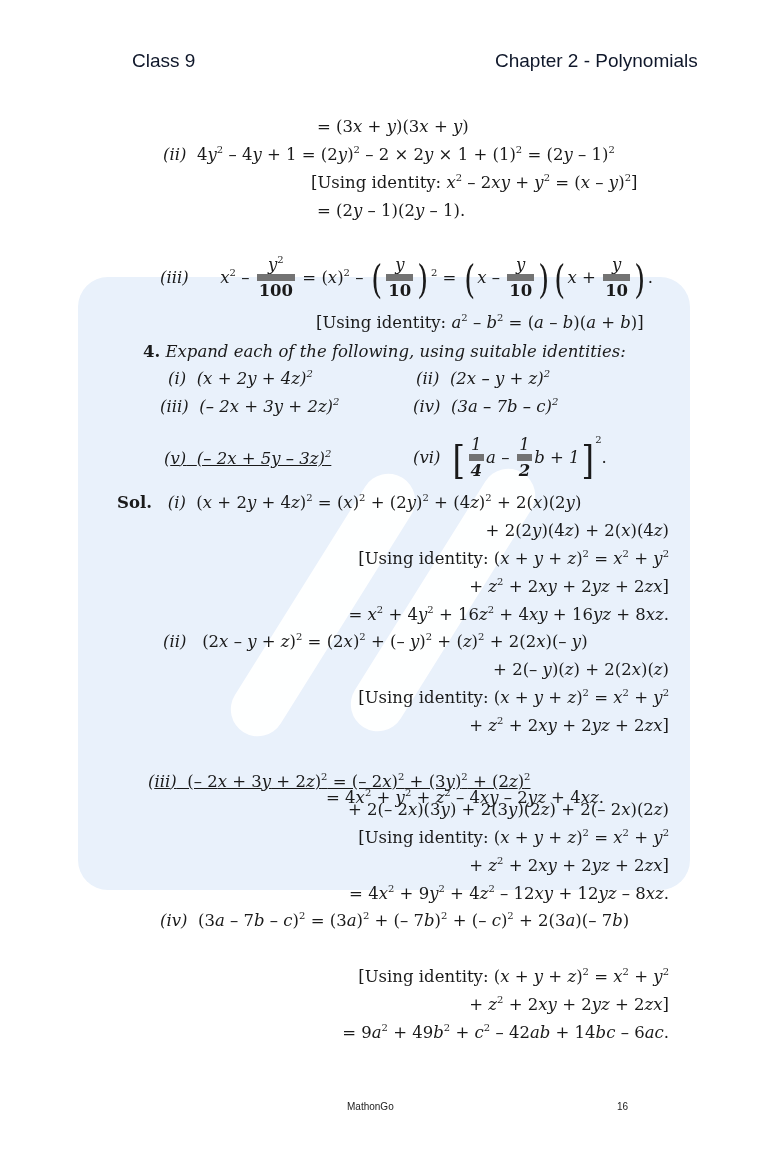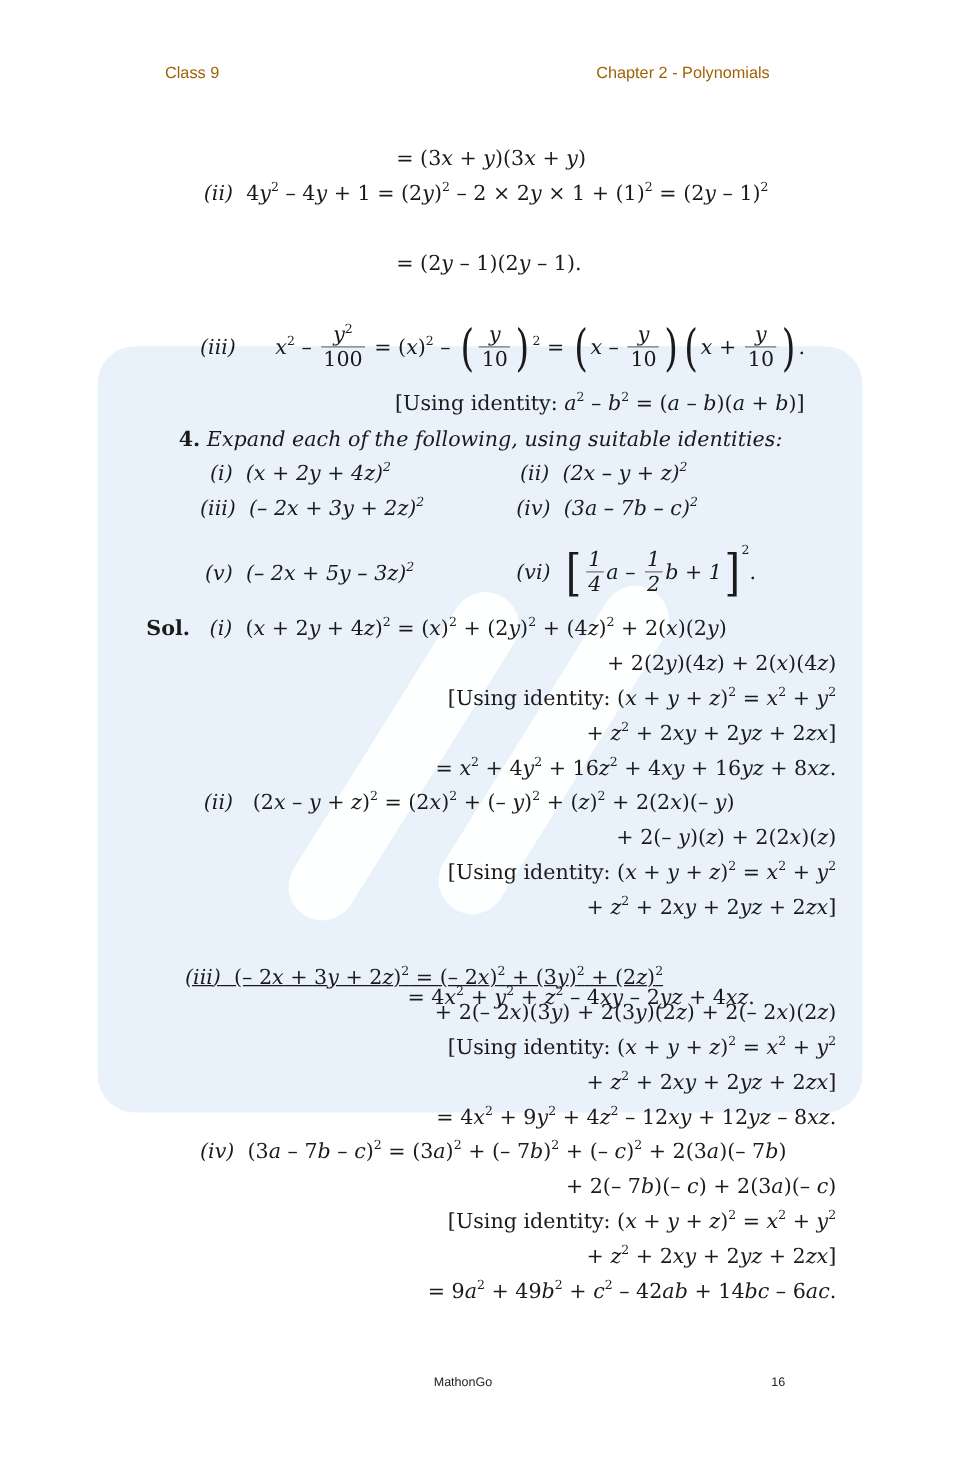--- a/index.html
+++ b/index.html
@@ -1,22 +1,22 @@
 <!DOCTYPE html>
 <html><head>
 <meta charset="utf-8">
 <style>
   html, body { margin: 0; padding: 0; }
   body {
     width: 768px; height: 1169px; background: #ffffff; position: relative; overflow: hidden;
     font-family: "DejaVu Serif", "Liberation Serif", serif; color: #1a1a1a;
   }
-  .hdr { position: absolute; top: 50px; font-family: "Liberation Sans", sans-serif; font-size: 13px; color: #a16207; }
+  .hdr { position: absolute; top: 50px; font-family: "Liberation Sans", sans-serif; font-size: 19px; color: #0f172a; }
   .hdr-left { left: 132px; }
-  .hdr-right { left: 477px; }
+  .hdr-right { left: 495px; }
   .ftr { position: absolute; top: 1101px; font-family: "Liberation Sans", sans-serif; font-size: 10px; color: #222; }
   .ftr-left { left: 347px; }
   .ftr-right { left: 617px; }
 
   .wm-box {
     position: absolute; left: 78px; top: 277px; width: 612px; height: 613px;
     background: #e9f1fb; border-radius: 30px;
   }
   .wm-slash {
     position: absolute; background: #ffffff; border-radius: 30px; opacity: 0.95;
@@ -27,56 +27,57 @@
   .content { position: absolute; left: 0; top: 0; width: 768px; height: 1043px; font-size: 16.5px; }
   .ln { position: absolute; white-space: nowrap; line-height: 20px; }
   .rt { text-align: right; }
   i, .it { font-style: italic; }
   sup { font-size: 10px; vertical-align: 7px; line-height: 0; }
   .lbl { font-style: italic; }
   .bold { font-weight: bold; }
 
   .frac { display: inline-block; vertical-align: middle; text-align: center; margin: 0 2px; }
   .frac .num { display: block; padding: 0 2px; line-height: 18px; text-align: center; }
-  .frac .den { display: block; border-top: 1px solid #737373; padding: 0 2px; line-height: 20px; }
+  .frac .den { display: block; border-top: 7px solid #737373; padding: 0 2px; line-height: 20px; font-weight: bold; }
   .bigparen { font-size: 40px; font-weight: 200; vertical-align: middle; line-height: 40px; display: inline-block; transform: scaleX(0.7); }
   .bigbr { font-size: 40px; vertical-align: middle; line-height: 40px; display: inline-block; transform: scaleX(0.8); }
 </style>
 </head>
 <body>
 
 <div class="hdr hdr-left">Class 9</div>
 <div class="hdr hdr-right">Chapter 2 - Polynomials</div>
 
 <div class="wm-box"></div>
 <div class="wm-slash wm-slash-1"></div>
 <div class="wm-slash wm-slash-2"></div>
 
 <div class="content">
 
   <div class="ln" style="left:317px;top:117px;">= (3<i>x</i> + <i>y</i>)(3<i>x</i> + <i>y</i>)</div>
 
   <div class="ln" style="left:163px;top:145px;"><span class="lbl">(<i>ii</i>)</span>&nbsp; 4<i>y</i><sup>2</sup> – 4<i>y</i> + 1 = (2<i>y</i>)<sup>2</sup> – 2 × 2<i>y</i> × 1 + (1)<sup>2</sup> = (2<i>y</i> – 1)<sup>2</sup></div>
+  <div class="ln" style="left:311px;top:173px;">[Using identity: <i>x</i><sup>2</sup> – 2<i>xy</i> + <i>y</i><sup>2</sup> = (<i>x</i> – <i>y</i>)<sup>2</sup>]</div>
   <div class="ln" style="left:317px;top:201px;">= (2<i>y</i> – 1)(2<i>y</i> – 1).</div>
 
   <div class="ln" style="left:160px;top:253px;line-height:50px;">
     <span class="lbl">(<i>iii</i>)</span>&nbsp;&nbsp;&nbsp;&nbsp;&nbsp;
     <i>x</i><sup>2</sup> – <span class="frac"><span class="num"><i>y</i><sup>2</sup></span><span class="den">100</span></span>
     = (<i>x</i>)<sup>2</sup> – <span class="bigparen">(</span><span class="frac"><span class="num"><i>y</i></span><span class="den">10</span></span><span class="bigparen">)</span><sup>2</sup>
     = <span class="bigparen">(</span><i>x</i> – <span class="frac"><span class="num"><i>y</i></span><span class="den">10</span></span><span class="bigparen">)</span><span class="bigparen">(</span><i>x</i> + <span class="frac"><span class="num"><i>y</i></span><span class="den">10</span></span><span class="bigparen">)</span>.
   </div>
   <div class="ln" style="left:316px;top:313px;">[Using identity: <i>a</i><sup>2</sup> – <i>b</i><sup>2</sup> = (<i>a</i> – <i>b</i>)(<i>a</i> + <i>b</i>)]</div>
 
   <div class="ln" style="left:143px;top:342px;text-align:center;"><span class="bold">4.</span> <i>Expand each of the following, using suitable identities:</i></div>
 
   <div class="ln" style="left:168px;top:369px;"><span class="lbl">(<i>i</i>)</span>&nbsp; <i>(x + 2y + 4z)<sup>2</sup></i></div>
   <div class="ln" style="left:416px;top:369px;"><span class="lbl">(<i>ii</i>)</span>&nbsp; <i>(2x – y + z)<sup>2</sup></i></div>
   <div class="ln" style="left:160px;top:397px;"><span class="lbl">(<i>iii</i>)</span>&nbsp; <i>(– 2x + 3y + 2z)<sup>2</sup></i></div>
   <div class="ln" style="left:413px;top:397px;"><span class="lbl">(<i>iv</i>)</span>&nbsp; <i>(3a – 7b – c)<sup>2</sup></i></div>
-  <div class="ln" style="left:164px;top:449px;"><span class="lbl">(<i>v</i>)</span>&nbsp; <i>(– 2x + 5y – 3z)<sup>2</sup></i></div>
+  <div class="ln" style="left:164px;top:449px;text-decoration:underline;"><span class="lbl">(<i>v</i>)</span>&nbsp; <i>(– 2x + 5y – 3z)<sup>2</sup></i></div>
   <div class="ln" style="left:413px;top:433px;line-height:50px;">
     <span class="lbl">(<i>vi</i>)</span>&nbsp;
     <span class="bigbr">[</span><span class="frac"><span class="num"><i>1</i></span><span class="den"><i>4</i></span></span><i>a</i> – <span class="frac"><span class="num"><i>1</i></span><span class="den"><i>2</i></span></span><i>b</i> + <i>1</i><span class="bigbr">]</span><sup style="vertical-align:20px;">2</sup>.
   </div>
 
   <div class="ln" style="left:117px;top:493px;"><span class="bold">Sol.</span>&nbsp;&nbsp; <span class="lbl">(<i>i</i>)</span>&nbsp; (<i>x</i> + 2<i>y</i> + 4<i>z</i>)<sup>2</sup> = (<i>x</i>)<sup>2</sup> + (2<i>y</i>)<sup>2</sup> + (4<i>z</i>)<sup>2</sup> + 2(<i>x</i>)(2<i>y</i>)</div>
   <div class="ln rt" style="right:99px;top:521px;">+ 2(2<i>y</i>)(4<i>z</i>) + 2(<i>x</i>)(4<i>z</i>)</div>
   <div class="ln rt" style="right:99px;top:549px;">[Using identity: (<i>x</i> + <i>y</i> + <i>z</i>)<sup>2</sup> = <i>x</i><sup>2</sup> + <i>y</i><sup>2</sup></div>
   <div class="ln rt" style="right:99px;top:577px;">+ <i>z</i><sup>2</sup> + 2<i>xy</i> + 2<i>yz</i> + 2<i>zx</i>]</div>
   <div class="ln rt" style="right:99px;top:605px;">= <i>x</i><sup>2</sup> + 4<i>y</i><sup>2</sup> + 16<i>z</i><sup>2</sup> + 4<i>xy</i> + 16<i>yz</i> + 8<i>xz</i>.</div>
@@ -87,20 +88,19 @@
   <div class="ln rt" style="right:99px;top:716px;">+ <i>z</i><sup>2</sup> + 2<i>xy</i> + 2<i>yz</i> + 2<i>zx</i>]</div>
   <div class="ln" style="left:326px;top:788px;">= 4<i>x</i><sup>2</sup> + <i>y</i><sup>2</sup> + <i>z</i><sup>2</sup> – 4<i>xy</i> – 2<i>yz</i> + 4<i>xz</i>.</div>
 
   <div class="ln" style="left:148px;top:772px;text-decoration:underline;"><span class="lbl">(<i>iii</i>)</span>&nbsp; (– 2<i>x</i> + 3<i>y</i> + 2<i>z</i>)<sup>2</sup> = (– 2<i>x</i>)<sup>2</sup> + (3<i>y</i>)<sup>2</sup> + (2<i>z</i>)<sup>2</sup></div>
   <div class="ln rt" style="right:99px;top:800px;">+ 2(– 2<i>x</i>)(3<i>y</i>) + 2(3<i>y</i>)(2<i>z</i>) + 2(– 2<i>x</i>)(2<i>z</i>)</div>
   <div class="ln rt" style="right:99px;top:828px;">[Using identity: (<i>x</i> + <i>y</i> + <i>z</i>)<sup>2</sup> = <i>x</i><sup>2</sup> + <i>y</i><sup>2</sup></div>
   <div class="ln rt" style="right:99px;top:856px;">+ <i>z</i><sup>2</sup> + 2<i>xy</i> + 2<i>yz</i> + 2<i>zx</i>]</div>
   <div class="ln rt" style="right:99px;top:884px;">= 4<i>x</i><sup>2</sup> + 9<i>y</i><sup>2</sup> + 4<i>z</i><sup>2</sup> – 12<i>xy</i> + 12<i>yz</i> – 8<i>xz</i>.</div>
 
   <div class="ln" style="left:160px;top:911px;"><span class="lbl">(<i>iv</i>)</span>&nbsp; (3<i>a</i> – 7<i>b</i> – <i>c</i>)<sup>2</sup> = (3<i>a</i>)<sup>2</sup> + (– 7<i>b</i>)<sup>2</sup> + (– <i>c</i>)<sup>2</sup> + 2(3<i>a</i>)(– 7<i>b</i>)</div>
-  <div class="ln rt" style="right:99px;top:939px;">+ 2(– 7<i>b</i>)(– <i>c</i>) + 2(3<i>a</i>)(– <i>c</i>)</div>
   <div class="ln rt" style="right:99px;top:967px;">[Using identity: (<i>x</i> + <i>y</i> + <i>z</i>)<sup>2</sup> = <i>x</i><sup>2</sup> + <i>y</i><sup>2</sup></div>
   <div class="ln rt" style="right:99px;top:995px;">+ <i>z</i><sup>2</sup> + 2<i>xy</i> + 2<i>yz</i> + 2<i>zx</i>]</div>
   <div class="ln rt" style="right:99px;top:1023px;">= 9<i>a</i><sup>2</sup> + 49<i>b</i><sup>2</sup> + <i>c</i><sup>2</sup> – 42<i>ab</i> + 14<i>bc</i> – 6<i>ac</i>.</div>
 </div>
 
 <div class="ftr ftr-left">MathonGo</div>
 <div class="ftr ftr-right">16</div>
 
 </body></html>

